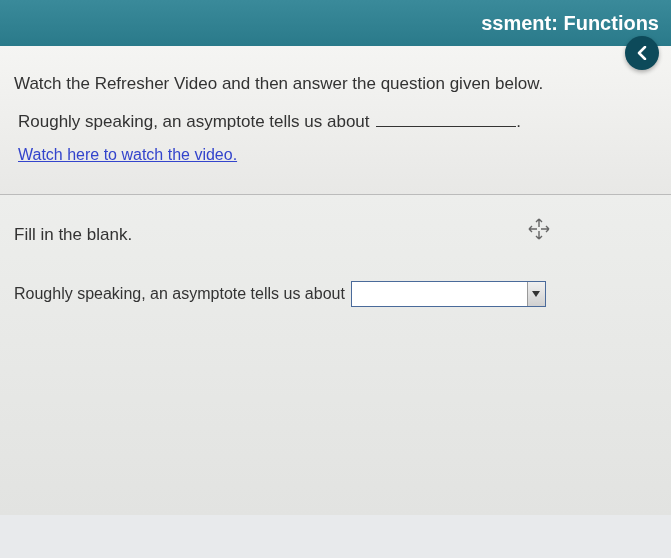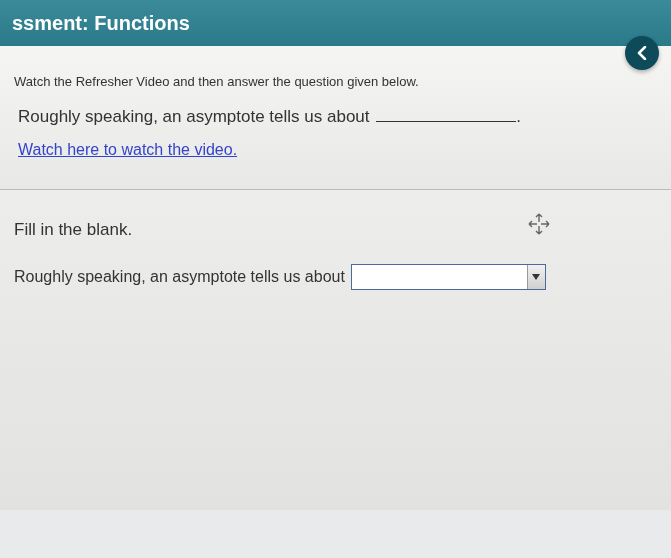--- a/index.html
+++ b/index.html
@@ -14,20 +14,21 @@
     .header {
       background: #2a7a8a;
       background: linear-gradient(to bottom, #3a8a9a, #2a7a8a);
       color: #fff;
       padding: 10px 12px;
       font-size: 20px;
       font-weight: bold;
       display: flex;
       align-items: center;
       height: 46px;
+      justify-content: flex-end;
     }
     .nav-btn {
       position: absolute;
       top: 36px;
       right: 12px;
       width: 34px;
       height: 34px;
       background: #0d4a5a;
       border-radius: 50%;
       display: flex;
@@ -37,21 +38,21 @@
       cursor: pointer;
       box-shadow: 0 2px 4px rgba(0,0,0,0.3);
     }
     .nav-btn svg { width: 10px; height: 14px; }
     .content {
       padding: 28px 14px 12px 14px;
       background: #f5f5f3;
       background: linear-gradient(to bottom, #f5f5f3, #e8e8e6);
     }
     .instruction {
-      font-size: 13px;
+      font-size: 17px;
       color: #333;
       margin-bottom: 14px;
     }
     .question-line {
       font-size: 17px;
       color: #333;
       margin-bottom: 14px;
       padding-left: 4px;
     }
     .blank-underline {
@@ -88,21 +89,21 @@
       top: 22px;
       right: 120px;
       width: 24px;
       height: 24px;
       cursor: move;
       color: #555;
     }
     .fill-label {
       font-size: 17px;
       color: #333;
-      margin-bottom: 24px;
+      margin-bottom: 36px;
     }
     .answer-line {
       font-size: 16px;
       color: #333;
       display: flex;
       align-items: center;
       flex-wrap: nowrap;
     }
     .dropdown {
       display: inline-flex;

